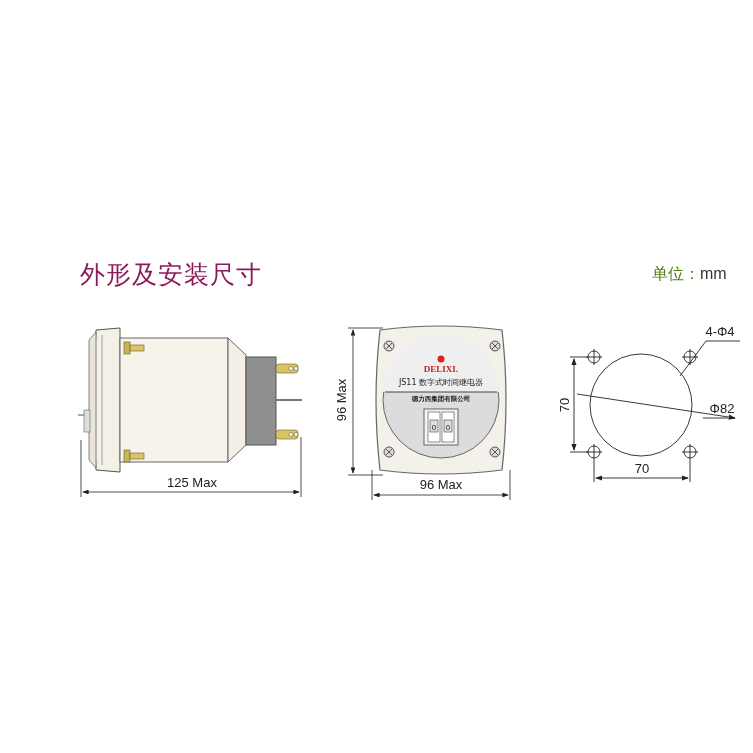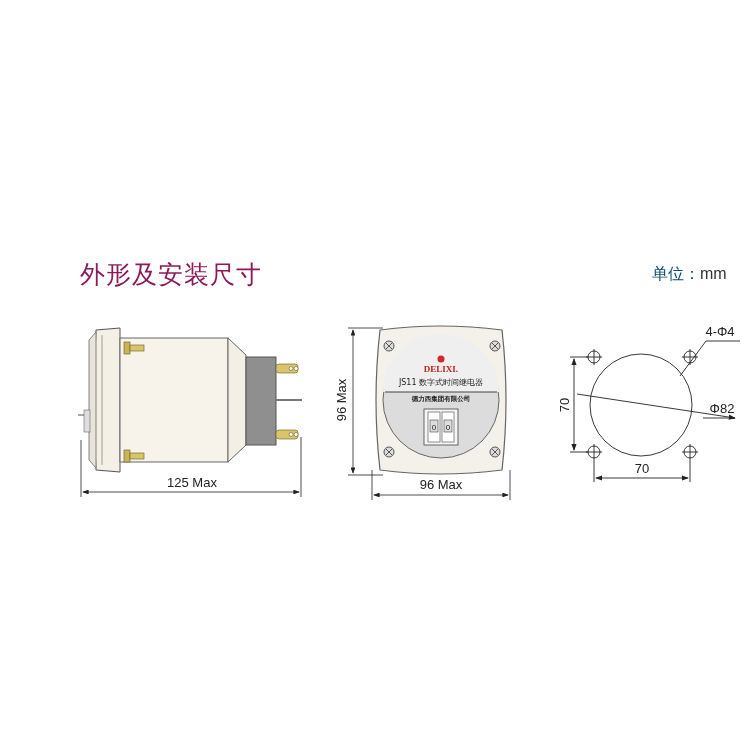--- a/index.html
+++ b/index.html
@@ -1,19 +1,19 @@
 <!DOCTYPE html>
 <html><head>
 <meta charset="utf-8">
 <style>
   html,body{margin:0;padding:0;background:#ffffff;}
   body{width:753px;height:753px;position:relative;overflow:hidden;font-family:"Liberation Sans","DejaVu Sans",sans-serif;}
   .title{position:absolute;left:80px;top:258px;font-size:25px;color:#8b1a5a;letter-spacing:1px;font-family:Liberation Serif, serif;text-align:center;}
   .unit{position:absolute;left:652px;top:264px;font-size:16px;color:#333;}
-  .unit .cn{color:#0c4a6e;font-family:"DejaVu Sans",sans-serif;}
+  .unit .cn{color:#4d7c0f;font-family:"DejaVu Sans",sans-serif;}
   svg{position:absolute;left:0;top:0;}
   .lbl{font-family:"Liberation Sans",sans-serif;fill:#222;}
 </style>
 </head>
 <body>
 
 <div class="title">外形及安装尺寸</div>
 <div class="unit">
   <span class="cn">单位：</span><span>mm</span>
 </div>

